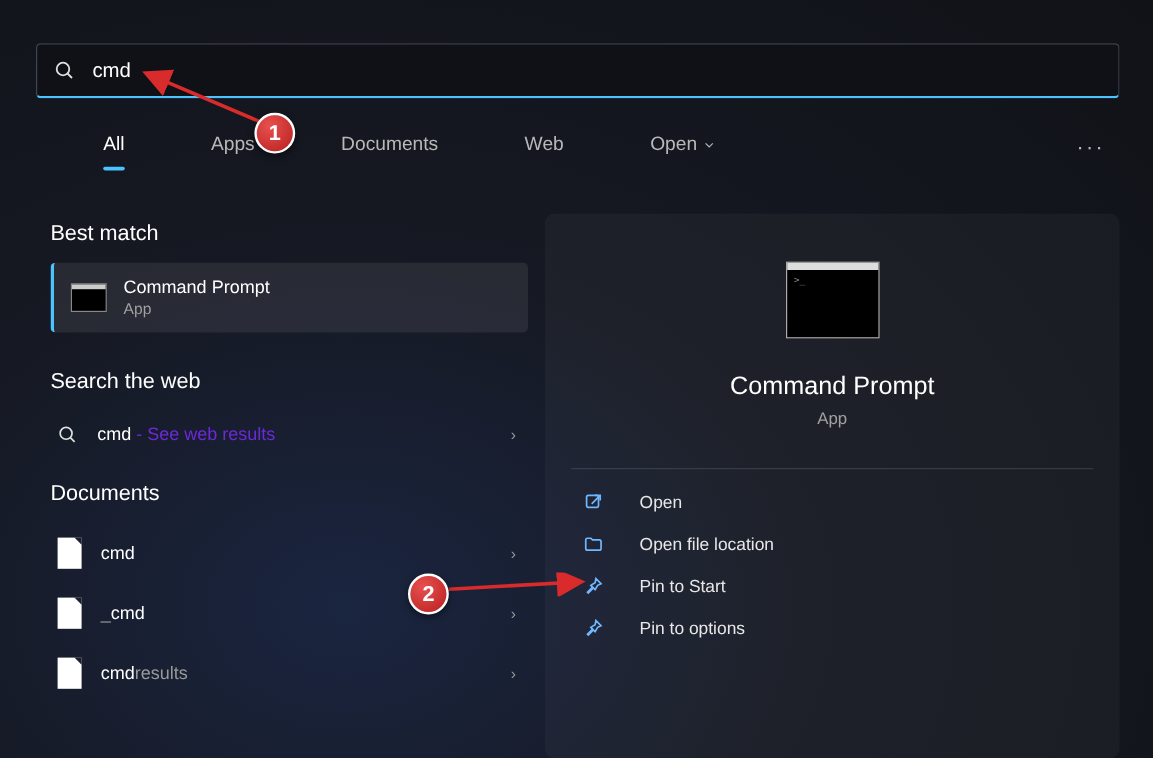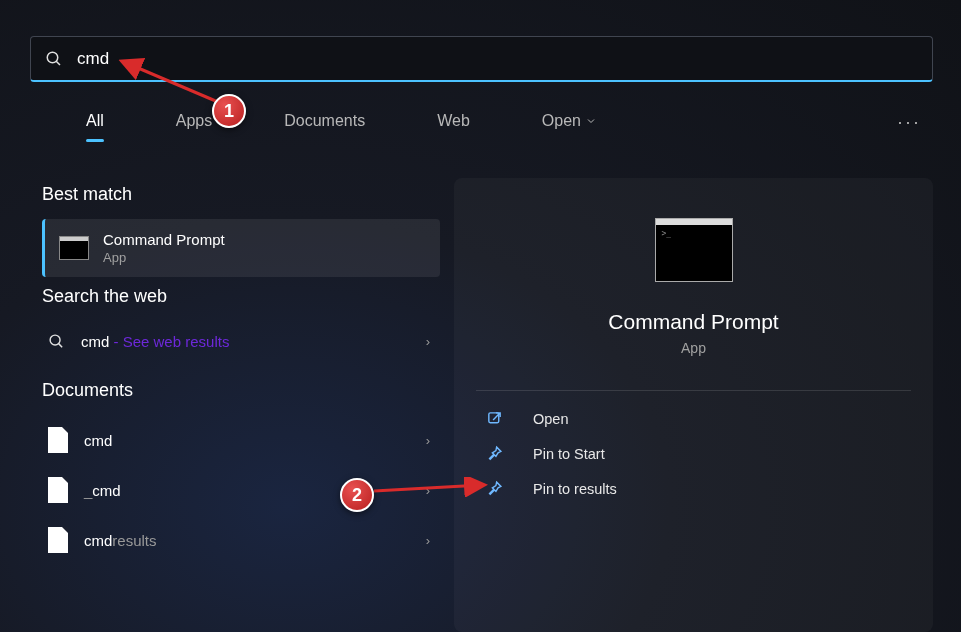--- a/index.html
+++ b/index.html
@@ -107,21 +107,21 @@
   }
   .cmd-icon::before {
     content: "";
     position: absolute;
     top: 0; left: 0; right: 0;
     height: 4px;
     background: #ccc;
   }
   .best-match-text .title { font-size: 15px; color: #fff; }
   .best-match-text .subtitle { font-size: 13px; color: #a0a0a0; margin-top: 2px; }
-  .web-section { margin-top: 9px; }
+  .web-section { margin-top: 30px; }
   .web-item, .doc-item {
     display: flex;
     align-items: center;
     padding: 12px 6px;
     gap: 16px;
     cursor: pointer;
     position: relative;
   }
   .web-item .chevron, .doc-item .chevron {
     position: absolute;
@@ -309,29 +309,35 @@
   <div class="action-list">
     <div class="action-item">
       <svg width="17" height="17" viewBox="0 0 24 24" fill="none" stroke="#6fb8ff" stroke-width="2">
           <rect x="4" y="4" width="14" height="14" rx="2"></rect>
           <path d="M10 14 L20 4 M14 4 h6 v6"></path>
         </svg>
       <span>Open</span>
     </div>
     <div class="action-item">
       <svg width="17" height="17" viewBox="0 0 24 24" fill="none" stroke="#6fb8ff" stroke-width="2">
-          <path d="M15 3 l6 6 -4 2 -3 5 -2 -2 -6 6 -1 -1 6 -6 -2 -2 5 -3 z"></path>
-        </svg>
-      <span>Pin to Start</span>
+          <path d="M3 7 a2 2 0 0 1 2-2 h4 l2 2 h8 a2 2 0 0 1 2 2 v8 a2 2 0 0 1 -2 2 H5 a2 2 0 0 1 -2 -2 z"></path>
+        </svg>
+      <span>Open file location</span>
     </div>
     <div class="action-item">
       <svg width="17" height="17" viewBox="0 0 24 24" fill="none" stroke="#6fb8ff" stroke-width="2">
           <path d="M15 3 l6 6 -4 2 -3 5 -2 -2 -6 6 -1 -1 6 -6 -2 -2 5 -3 z"></path>
         </svg>
-      <span>Pin to results</span>
+      <span>Pin to Start</span>
+    </div>
+    <div class="action-item">
+      <svg width="17" height="17" viewBox="0 0 24 24" fill="none" stroke="#6fb8ff" stroke-width="2">
+          <path d="M15 3 l6 6 -4 2 -3 5 -2 -2 -6 6 -1 -1 6 -6 -2 -2 5 -3 z"></path>
+        </svg>
+      <span>Pin to options</span>
     </div>
   </div>
 </div>
 
 <svg class="anno-arrow" style="top:56px;left:118px;width:110px;height:52px" viewBox="0 0 110 52">
   <defs>
       <marker id="ah1" markerWidth="8" markerHeight="8" refX="6" refY="4" orient="auto">
         <polygon points="0 0, 8 4, 0 8" fill="#d92b2b"></polygon>
       </marker>
     </defs>

